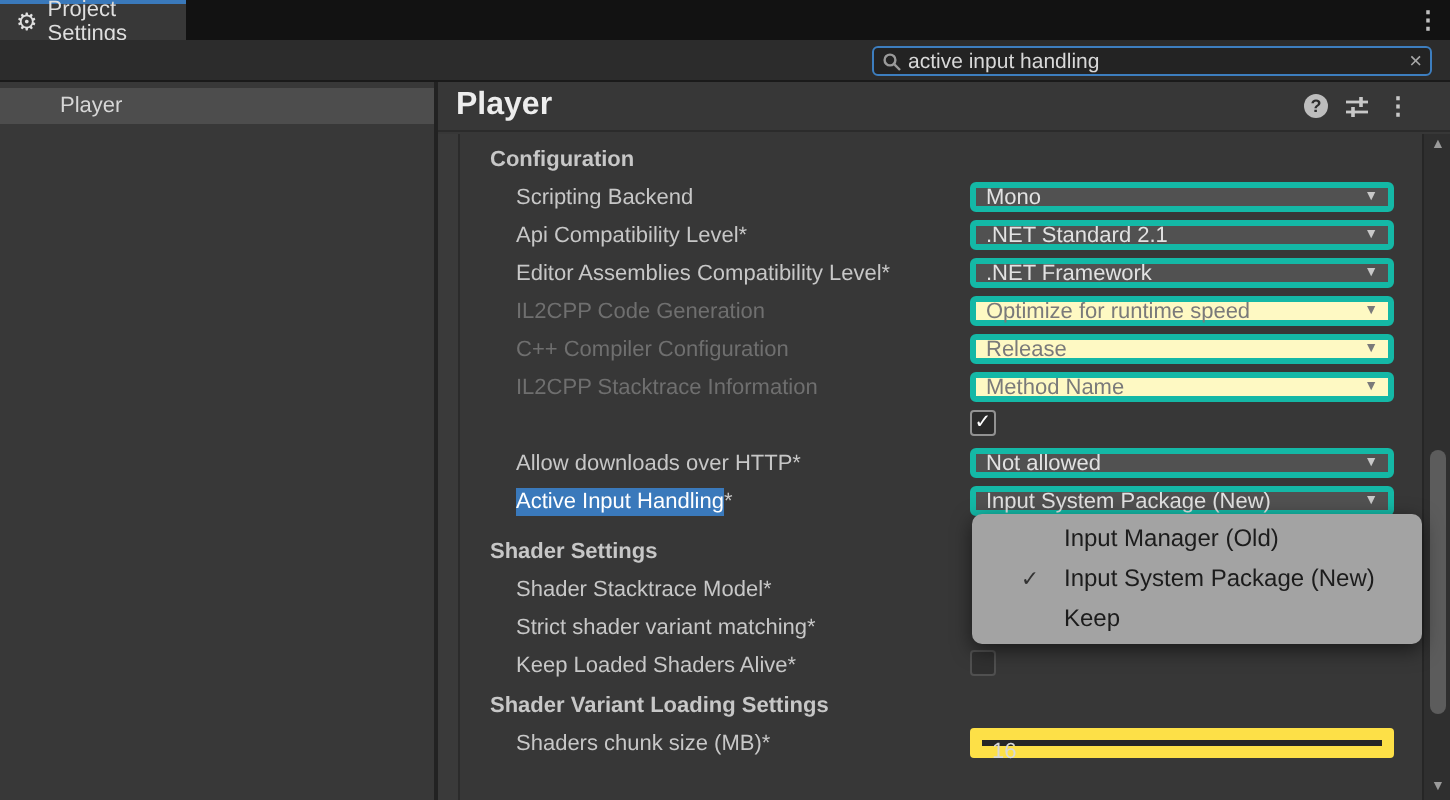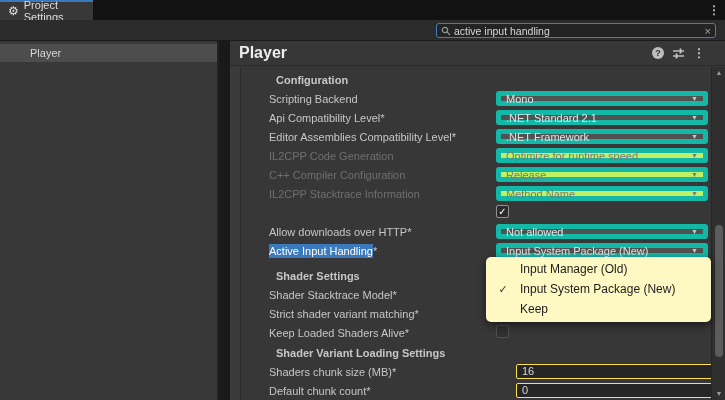--- a/index.html
+++ b/index.html
@@ -17,59 +17,59 @@
 
   
   .toolbar { position:absolute; left:0; top:20px; width:725px; height:21px; background:#2C2C2C; border-bottom:1px solid #1A1A1A; }
   .search { position:absolute; right:9px; top:3px; width:280px; height:15px; background:#232323;
             border:1px solid #3D7EBF; border-radius:3px; display:flex; align-items:center; padding:0 4px; gap:3px; }
   .search input { flex:1; background:transparent; border:none; outline:none; color:#D8D8D8;
                   font-family:"Liberation Sans", sans-serif; font-size:10.5px; height:12px; }
   .search .clear { color:#A8A8A8; font-size:11px; line-height:10px; cursor:default; }
 
   
-  .body { position:absolute; left:0; top:41px; width:725px; height:359px; display:flex;gap:11px; }
+  .body { position:absolute; left:0; top:41px; width:725px; height:359px; display:flex; }
   .sidebar { width:219px; height:100%; background:#383838; border-right:2px solid #222222; position:relative; }
   .side-item { position:absolute; left:0; top:3px; width:100%; height:18px; background:#4D4D4D;
                display:flex; align-items:center; padding-left:30px; color:#D6D6D6; }
 
   .main { position:relative; flex:1; height:100%; background:#373737; }
   .main-header { position:absolute; left:0; top:0; width:100%; height:25px; border-bottom:1px solid #2B2B2B;
                  display:flex; align-items:center; padding:0 6px 0 9px; }
   .main-title { font-size:16px; font-weight:bold; color:#EDEDED; flex:1; }
   .hicons { display:flex; align-items:center; gap:8px; margin-right:14px; }
   .help-ic { width:12px; height:12px; border-radius:50%; background:#BDBDBD; color:#2E2E2E;
              font-size:9px; font-weight:bold; text-align:center; line-height:12px; }
   .kebab2 { color:#C8C8C8; font-size:12px; font-weight:bold; line-height:12px; }
 
   
   .content { position:absolute; left:0; top:26px; right:14px; bottom:0; padding-top:4px; overflow:hidden; }
   .gutter { position:absolute; left:0; top:26px; bottom:0; width:11px; background:#3A3A3A; border-right:1px solid #2B2B2B; }
   .srow { position:relative; height:19px; }
-  .srow.section { height:18px;margin-left:20px; }
+  .srow.section { height:18px; }
   .rlabel { position:absolute; left:39px; top:50%; transform:translateY(-50%); color:#C7C7C7; white-space:nowrap; }
   .section .rlabel { left:26px; font-weight:bold; }
   .rlabel.disabled { color:#6F6F6F; }
   .hl { background:#3A79BB; color:#FFFFFF; padding:1px 0; }
   .ctrl { position:absolute; left:266px; top:2px; width:212px; height:15px; }
-  .dropdown { width:100%; height:15px; background:#515151; border:5px solid #14b8a6; border-radius:3px;
+  .dropdown { width:100%; height:15px; background:#515151; border:3px solid #14b8a6; border-radius:3px;
               display:flex; align-items:center; padding:0 5px; color:#E2E2E2; }
   .dropdown .dval { flex:1; white-space:nowrap; overflow:hidden; }
   .dropdown .darrow { font-size:7px; color:#C8C8C8; }
-  .dropdown.disabled { background:#bef264; color:#7A7A7A; }
+  .dropdown.disabled { background:#fef9c3; color:#7A7A7A; }
   .dropdown.disabled .darrow { color:#7A7A7A; }
   .checkbox { width:13px; height:13px; background:#303030; border:1px solid #505050; border-radius:2px;
               color:#FFFFFF; font-size:10px; line-height:11px; text-align:center; }
   .checkbox.checked { background:#2B2B2B; border-color:#929292; }
-  .textfield { width:100%; height:15px; background:#262626; border:1px solid #fde047; border-radius:2px;
-               padding:0 5px; color:#D8D8D8; line-height:13px;margin-left:20px; }
-
-  
-  .popup { position:absolute; left:486px; top:257px; width:225px; height:65px; background:#fef9c3;
-           border-radius:5px; box-shadow:0 3px 10px rgba(0,0,0,0.55); padding:2px 0; z-index:10; }
+  .textfield { width:100%; height:15px; background:#262626; border:6px solid #fde047; border-radius:2px;
+               padding:0 5px; color:#D8D8D8; line-height:13px; }
+
+  
+  .popup { position:absolute; left:486px; top:257px; width:225px; height:65px; background:#a3a3a3;
+           border-radius:5px; box-shadow:0 3px 10px rgba(0,0,0,0.55); padding:2px 12px; z-index:10; }
   .pitem { height:20px; display:flex; align-items:center; color:#1C1C1C; font-size:12px; }
   .pitem .pcheck { width:34px; text-align:center; color:#333; font-size:11px; }
   .pitem .plabel { flex:1; }
 
   
   .scrollbar { position:absolute; right:0; top:26px; bottom:0; width:14px; background:#2F2F2F; border-left:1px solid #262626; }
   .sb-arrow { position:absolute; left:0; width:14px; height:12px; color:#9A9A9A; font-size:7px; text-align:center; line-height:12px; }
   .sb-up { top:0; } .sb-down { bottom:0; }
   .sb-thumb { position:absolute; left:3px; width:8px; top:158px; height:132px; background:#5C5C5C; border-radius:4px; }
 </style>
@@ -219,26 +219,20 @@
           </div>
           <div class="srow section" style="margin-top: 2px;">
             <span class="rlabel">Shader Variant Loading Settings</span>
           </div>
           <div class="srow">
             <span class="rlabel">Shaders chunk size (MB)*</span>
             <div class="ctrl">
               <div class="textfield">16</div>
             </div>
           </div>
-          <div class="srow">
-            <span class="rlabel">Default chunk count*</span>
-            <div class="ctrl">
-              <div class="textfield">0</div>
-            </div>
-          </div>
         </div>
 
       <div class="scrollbar">
         <div class="sb-arrow sb-up">▲</div>
         <div class="sb-thumb"></div>
         <div class="sb-arrow sb-down">▼</div>
       </div>
     </div>
   </div>
 

